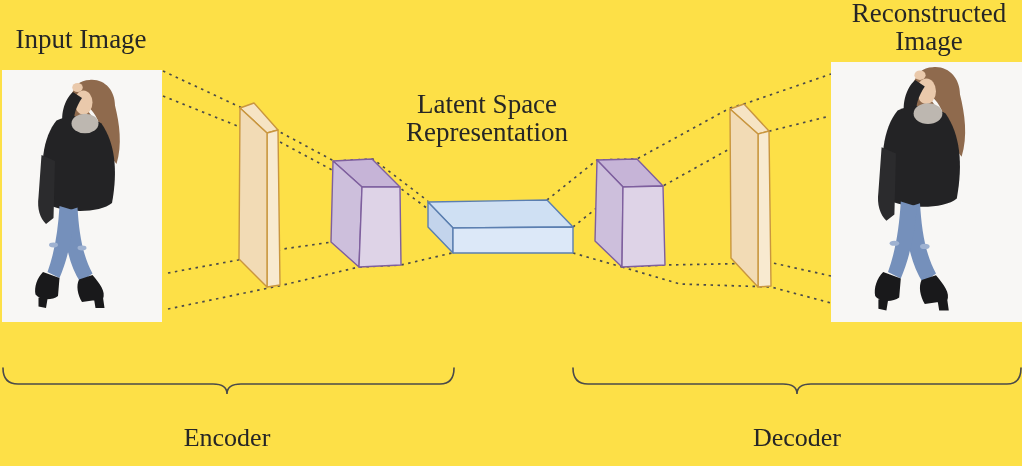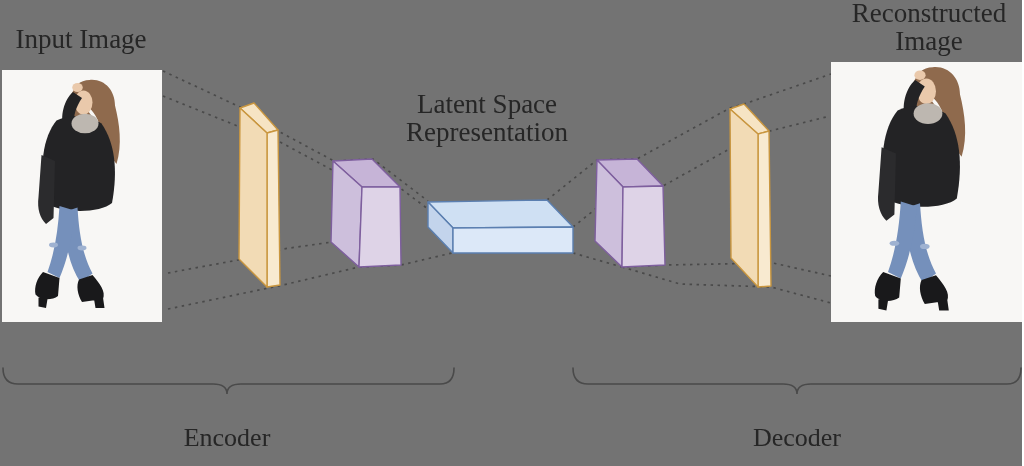--- a/index.html
+++ b/index.html
@@ -1,16 +1,16 @@
 <!DOCTYPE html>
 <html><head>
 <meta charset="utf-8">
 <style>
   html,body{margin:0;padding:0;background:#ffffff;}
-  #stage{position:relative;width:1022px;height:466px;background:#737373;overflow:hidden;}
+  #stage{position:relative;width:1022px;height:466px;background:#fde047;overflow:hidden;}
   svg{display:block;}
   .lbl{font-family:"Liberation Serif","DejaVu Serif",serif;font-size:27px;}
   .lbl-sm{font-family:"Liberation Serif","DejaVu Serif",serif;font-size:26px;}
   .dash{fill:none;stroke-width:1.7;stroke-dasharray:2.5 4.5;}
   .face{stroke-width:1.4;stroke-linejoin:round;}
   .brace{fill:none;stroke-width:1.6;stroke-linecap:round;}
 </style>
 </head>
 <body>
 

